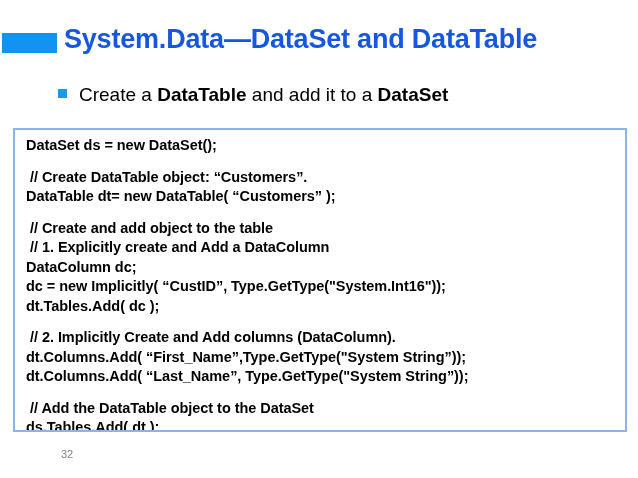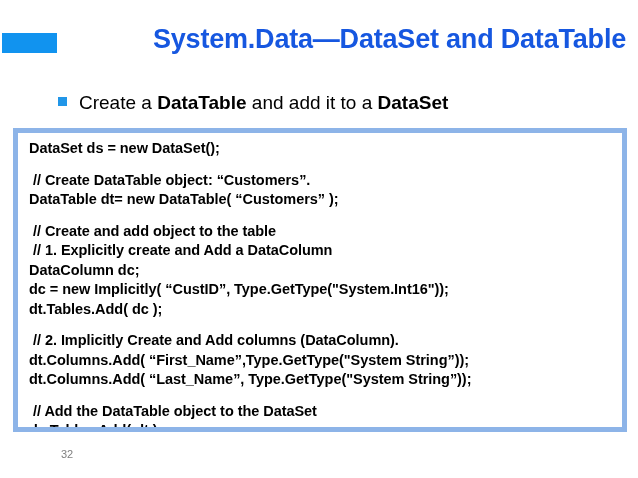--- a/index.html
+++ b/index.html
@@ -30,36 +30,35 @@
     top: 9px;
     width: 55px;
     height: 20px;
     background: #1193ef;
   }
   .slide-title {
     position: absolute;
     left: 64px;
     top: 0;
     width: 562px;
-    text-align: right;
+    text-align: left;
     font-size: 27px;
     font-weight: bold;
     color: #1657e0;
     letter-spacing: -0.2px;
     white-space: nowrap;
   }
 
   
   .bullet-row {
     position: absolute;
     left: 58px;
     top: 84px;
     display: flex;
     align-items: baseline;
-    margin-top: 8px;
   }
   .bullet-square {
     width: 9px;
     height: 9px;
     background: #2196e8;
     display: inline-block;
     margin-right: 12px;
     position: relative;
     top: -3px;
     flex: 0 0 auto;
@@ -71,21 +70,21 @@
   }
   .bullet-text b { font-weight: bold; }
 
   
   .code-box {
     position: absolute;
     left: 13px;
     top: 128px;
     width: 614px;
     height: 304px;
-    border: 5px solid #c4b5fd;
+    border: 2px solid #c4b5fd;
     background: #ffffff;
     box-sizing: border-box;
     overflow: hidden;
   }
   .code-lines {
     position: absolute;
     left: 11px;
     top: 6px;
     right: 2px;
   }

